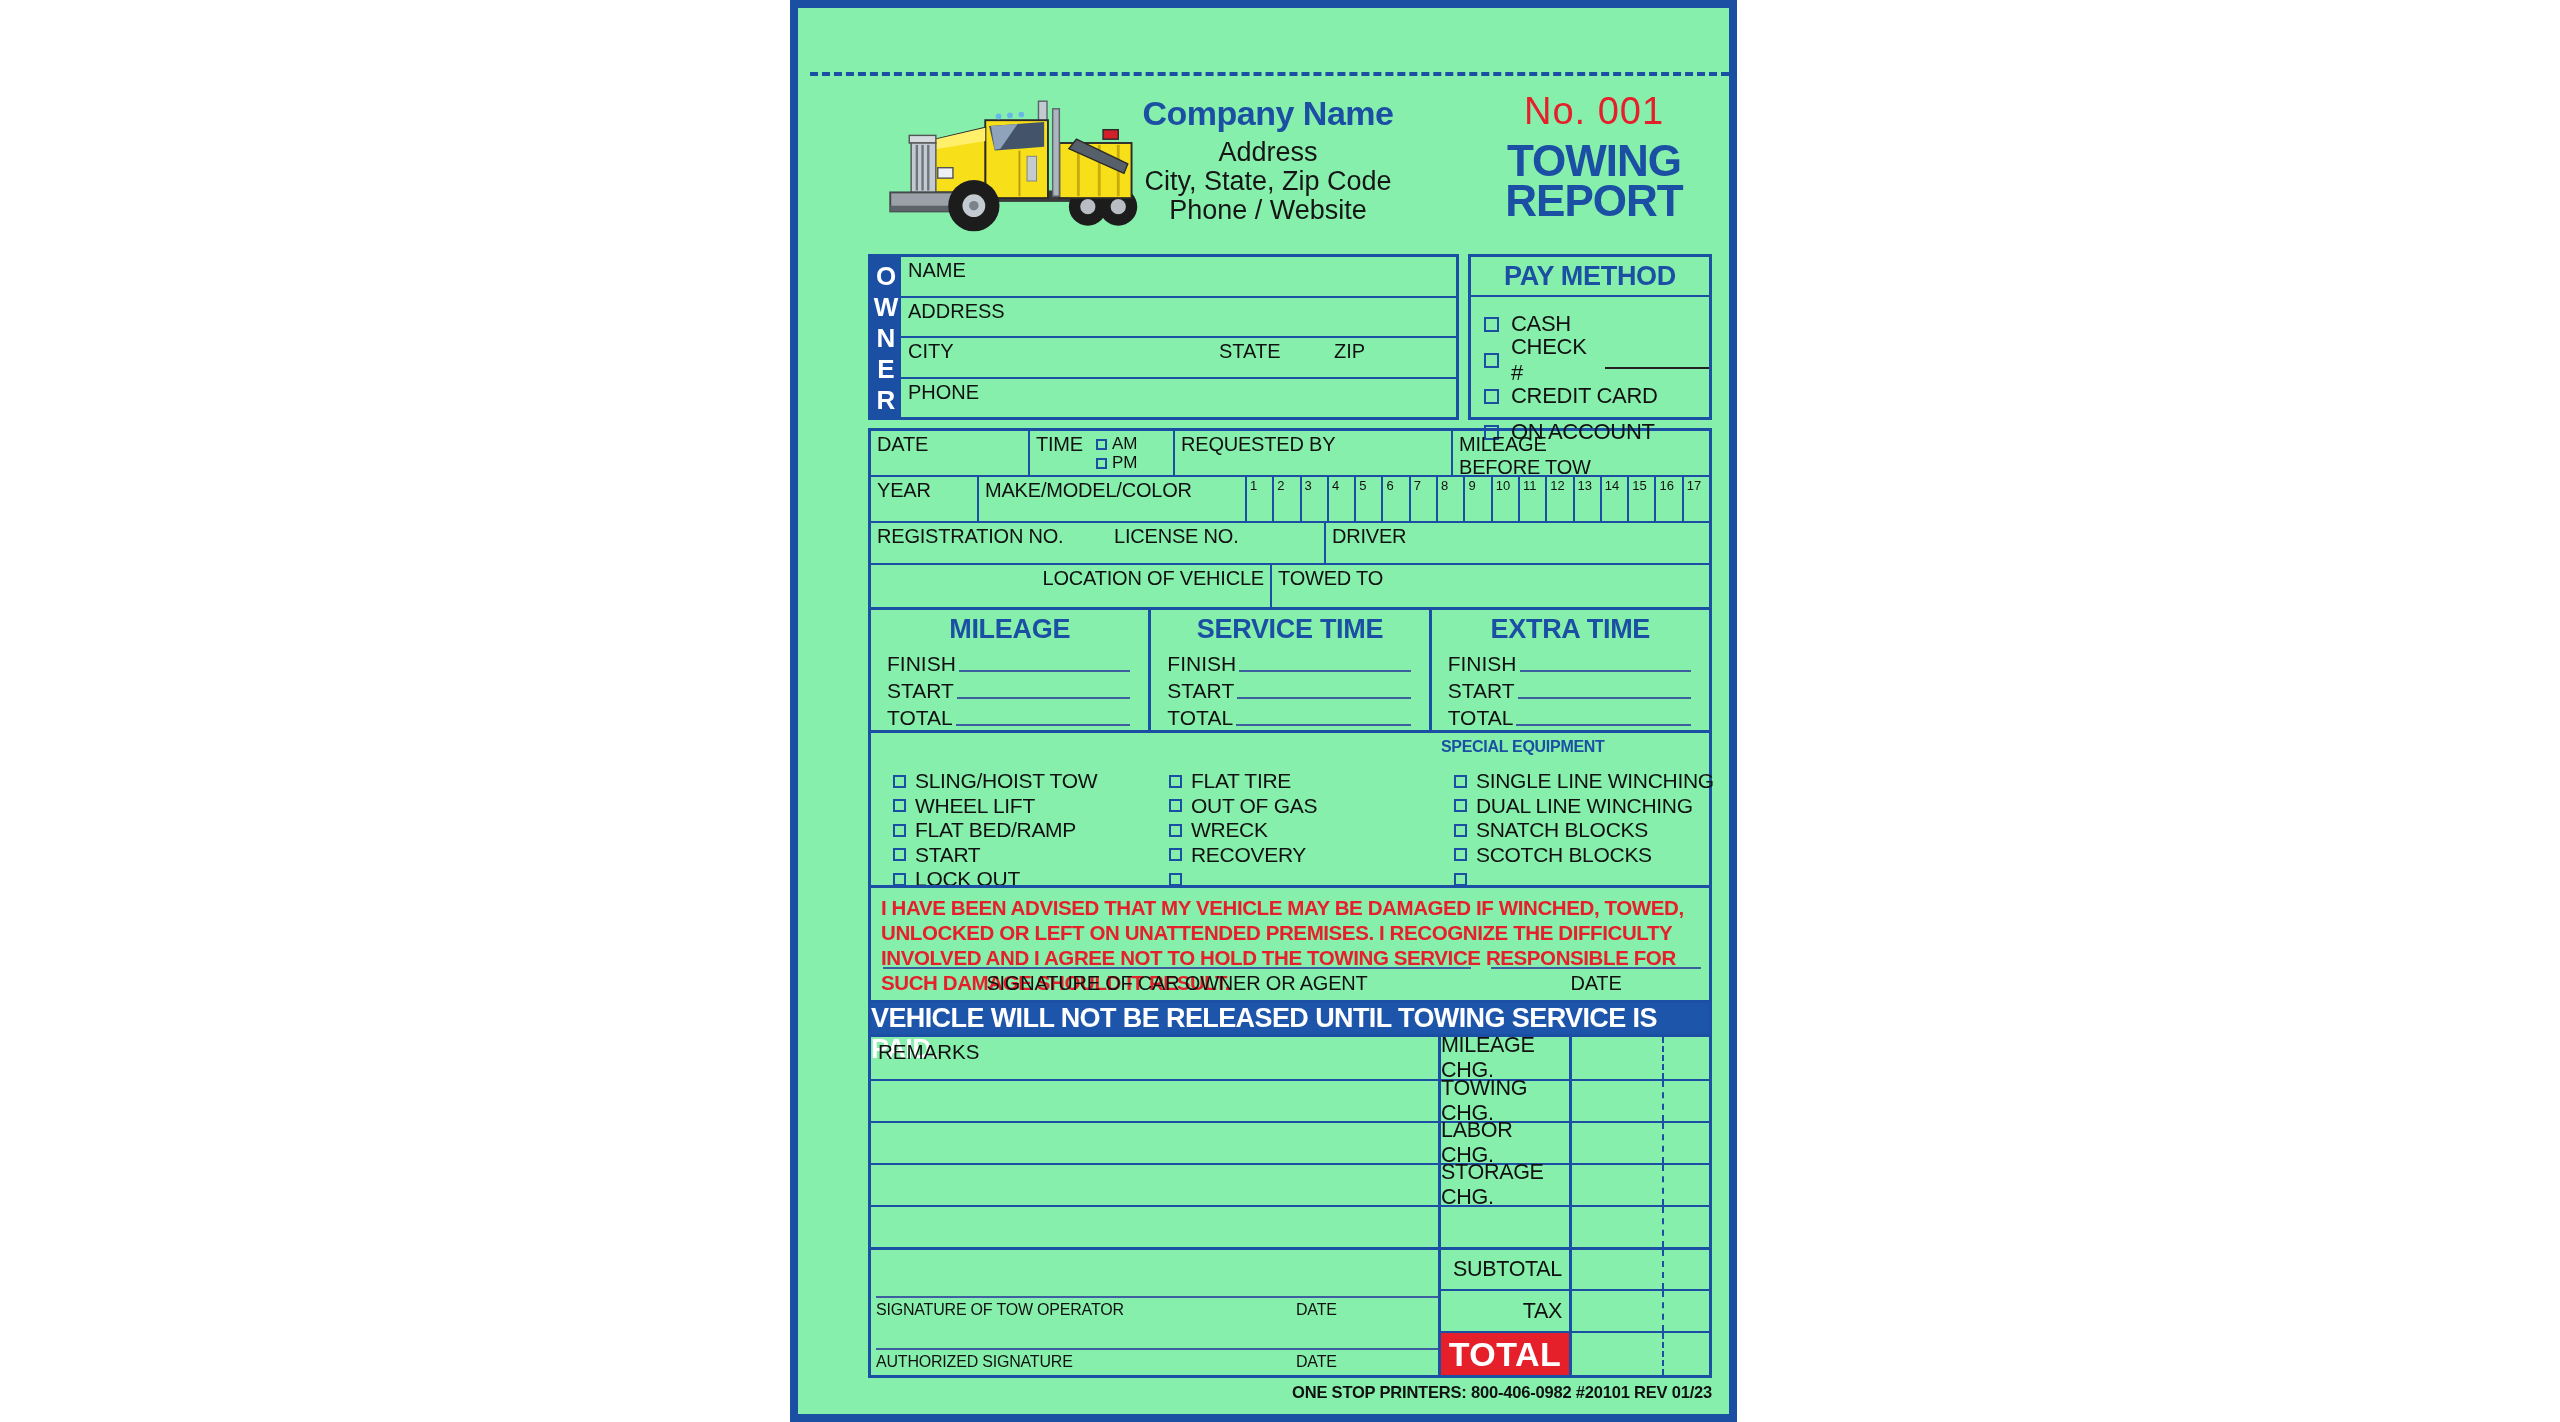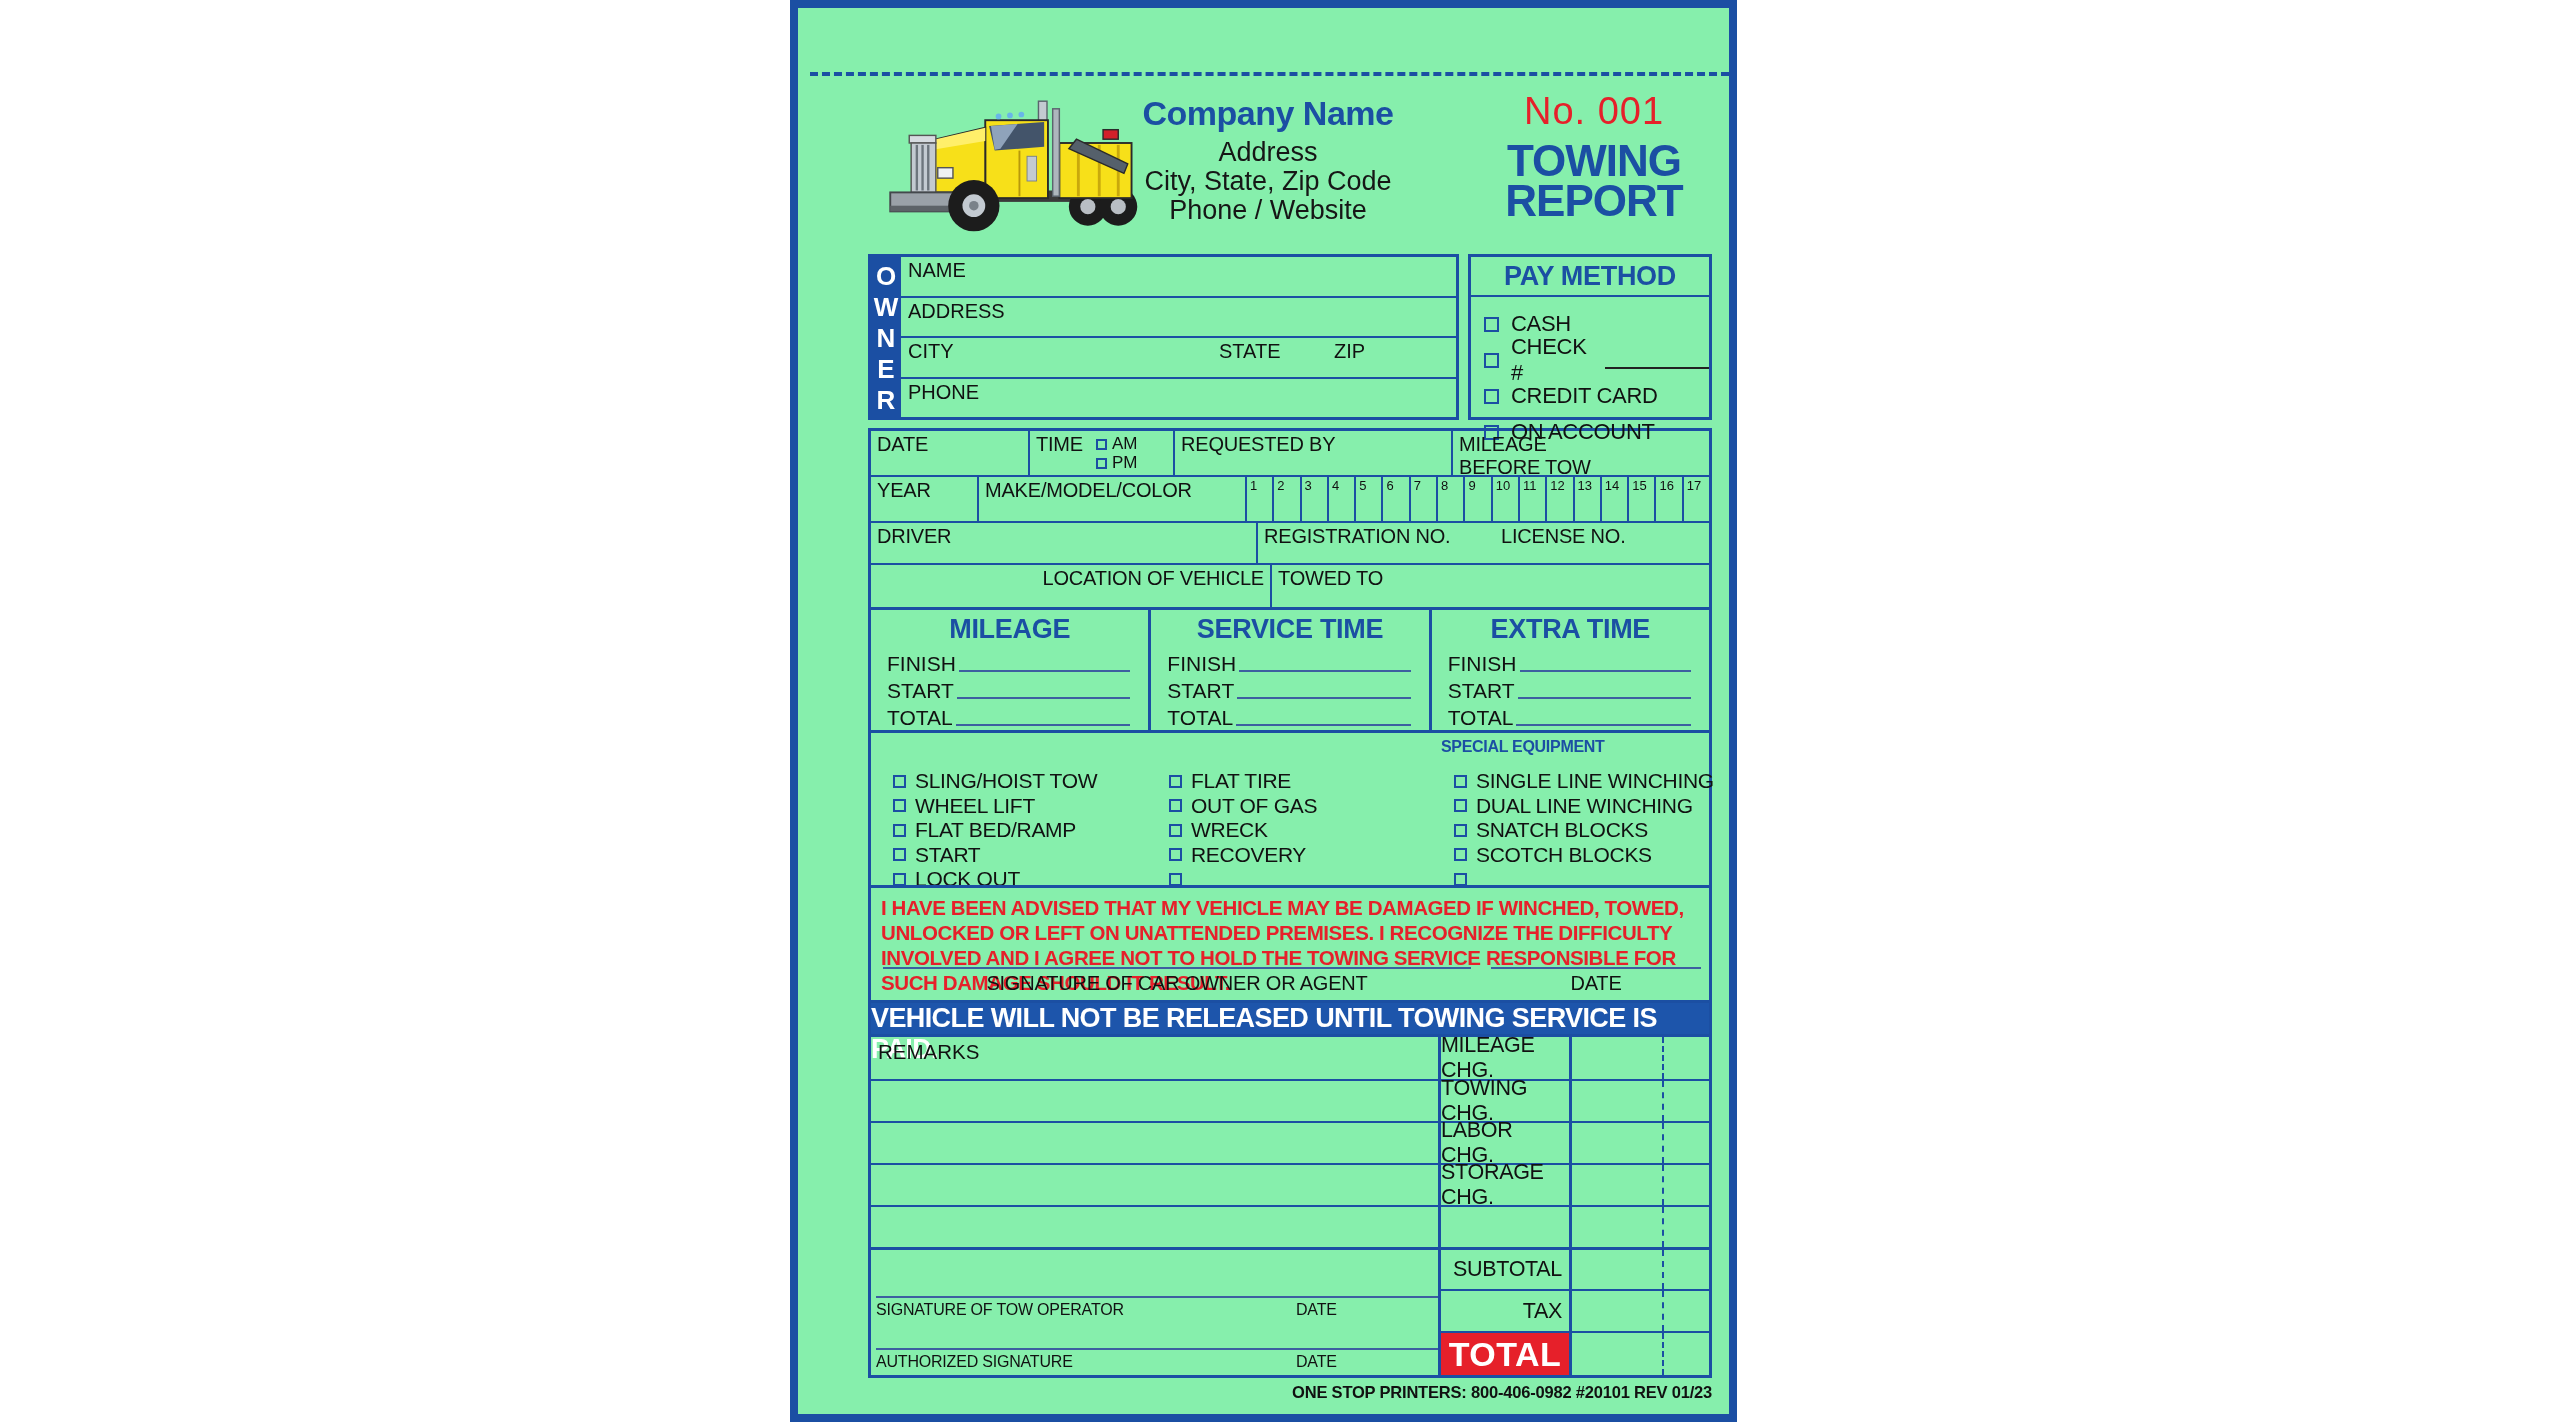--- a/index.html
+++ b/index.html
@@ -286,26 +286,26 @@
             <div class="vin"><span>11</span></div>
             <div class="vin"><span>12</span></div>
             <div class="vin"><span>13</span></div>
             <div class="vin"><span>14</span></div>
             <div class="vin"><span>15</span></div>
             <div class="vin"><span>16</span></div>
             <div class="vin"><span>17</span></div>
           </div>
         </div>
         <div class="g-row row-c">
-          <div class="g-cell" style="width:385px;">
-            <span>DRIVER</span>
-          </div>
           <div class="g-cell" style="flex:1;">
             <span>REGISTRATION NO.</span>
             <span class="lbl-license">LICENSE NO.</span>
+          </div>
+          <div class="g-cell" style="width:385px;">
+            <span>DRIVER</span>
           </div>
         </div>
         <div class="g-row row-d">
           <div class="g-cell" style="width:399px;text-align:right;">
             <span>LOCATION OF VEHICLE</span>
           </div>
           <div class="g-cell" style="flex:1;">
             <span>TOWED TO</span>
           </div>
         </div>

